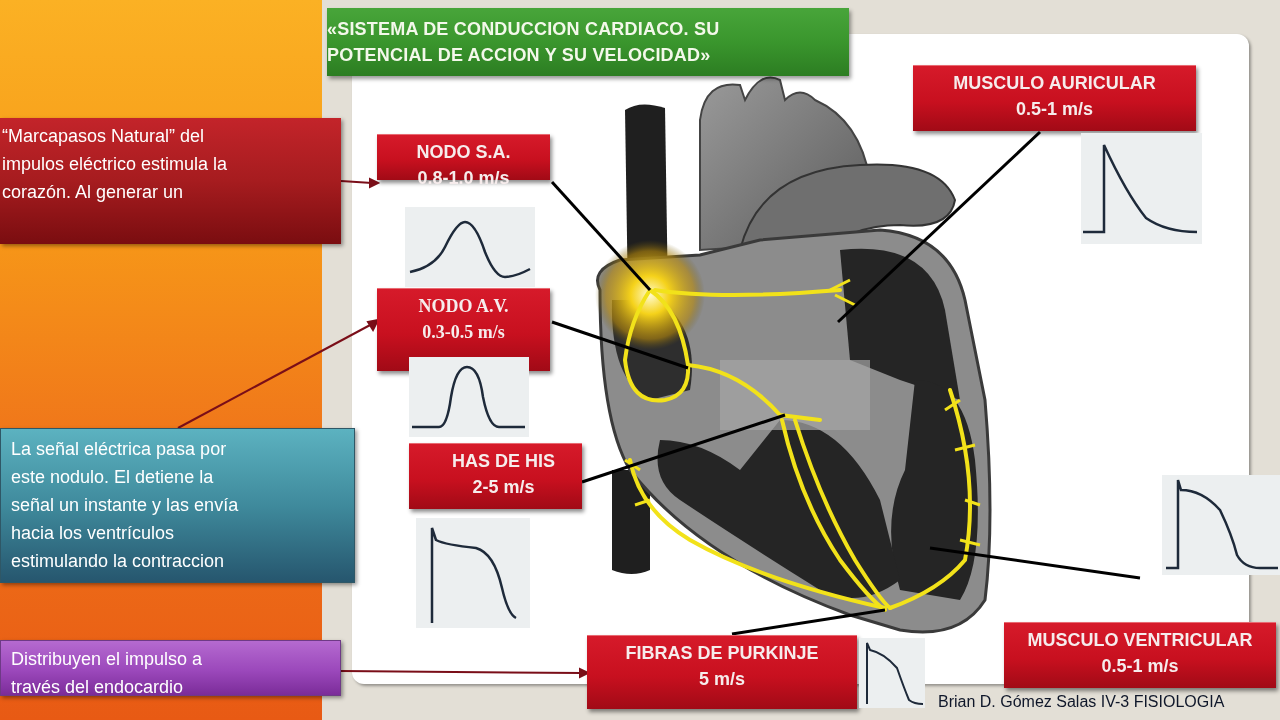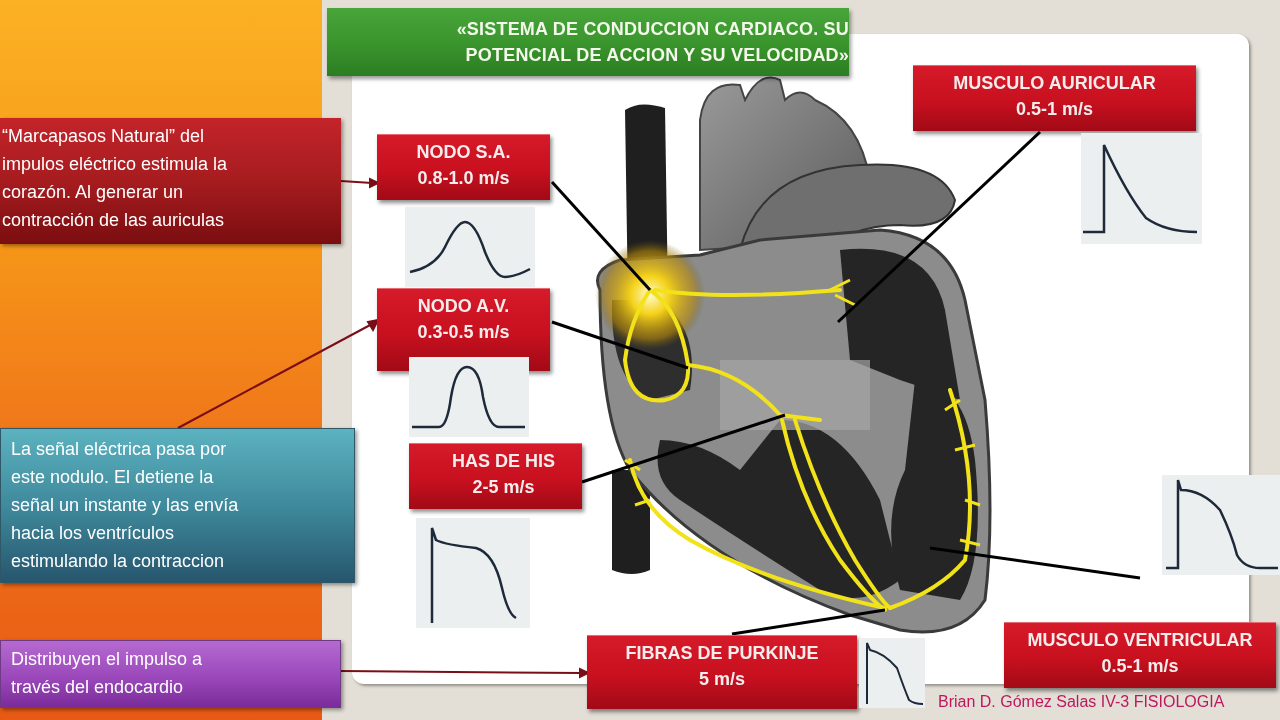--- a/index.html
+++ b/index.html
@@ -16,21 +16,21 @@
     position: absolute; left: 352px; top: 34px; width: 897px; height: 650px;
     background: #ffffff; border-radius: 12px;
     box-shadow: 2px 2px 3px rgba(0,0,0,0.35);
   }
 
   .title-banner {
     position: absolute; left: 327px; top: 8px; width: 522px; height: 68px;
     background: linear-gradient(180deg, #48a53a 0%, #3a962d 50%, #2c7d22 100%);
     box-shadow: 2px 3px 4px rgba(0,0,0,0.4);
     color: #f3f8ea; font-weight: bold; font-size: 18px; line-height: 26px;
-    text-align: right; padding-top: 8px; letter-spacing: 0.2px;
+    text-align: left; padding-top: 8px; letter-spacing: 0.2px;
   }
 
   .red-label {
     position: absolute;
     background: linear-gradient(180deg, #d61a2a 0%, #c8101f 55%, #a10a16 100%);
     box-shadow: 2px 3px 4px rgba(0,0,0,0.45);
     color: #f6ecec; font-weight: bold; text-align: center;
     font-size: 18px; line-height: 26px; padding-top: 4px;
     border-top: 1px solid #e86a72;
   }
@@ -41,27 +41,27 @@
   .note {
     position: absolute; color: #ffffff; font-size: 18px; line-height: 28px;
     box-shadow: 2px 2px 4px rgba(0,0,0,0.4);
   }
   .note-red { left: 0; top: 118px; width: 341px; height: 126px;
     background: linear-gradient(180deg, #c3242a 0%, #a61c1f 50%, #7a0d10 100%);
     padding: 4px 0 0 2px; }
   .note-teal { left: 0; top: 428px; width: 355px; height: 155px;
     background: linear-gradient(180deg, #5cb2c0 0%, #3f8a9c 50%, #26566e 100%);
     padding: 6px 0 0 10px; border: 1px solid #2f5766; }
-  .note-purple { left: 0; top: 640px; width: 341px; height: 68px;
+  .note-purple { left: 0; top: 640px; width: 341px; height: 56px;
     background: linear-gradient(180deg, #b56ad0 0%, #9b48bb 55%, #7b2c99 100%);
     padding: 4px 0 0 10px; border: 1px solid #6e3a86; }
 
   .overlay { position: absolute; left: 0; top: 0; width: 1280px; height: 720px; pointer-events: none; }
 
-  .credit { position: absolute; left: 938px; top: 693px; font-size: 16px; color: #be185d; }
+  .credit { position: absolute; left: 938px; top: 693px; font-size: 16px; color: #0f172a; }
 </style>
 </head>
 <body>
 
 <div class="left-strip"></div>
 <div class="divider-strip"></div>
 <div class="panel"></div>
 
 <svg class="overlay" viewBox="0 0 1280 720">
   <defs>
@@ -130,31 +130,31 @@
     <line x1="341" y1="671" x2="582" y2="673"></line>
     <polygon points="588,673 580,669 580,677"></polygon>
   </g>
 </svg>
 
 <div class="title-banner">
   <div>«SISTEMA DE CONDUCCION CARDIACO. SU</div>
   <div>POTENCIAL DE ACCION Y SU VELOCIDAD»</div>
 </div>
 
-<div class="red-label" style="left:377px;top:134px;width:173px;height:66px;">
+<div class="red-label" style="left:377px;top:134px;width:173px;height:46px;">
   <div>NODO S.A.</div>
   <div>0.8-1.0  m/s</div>
 </div>
 <div class="wave-box" style="left:405px;top:207px;width:130px;height:80px;">
   <svg viewBox="0 0 130 80">
       <path d="M5 65 Q30 60 40 40 Q52 15 60 15 Q70 15 80 45 Q90 70 100 70 Q110 70 125 62" fill="none" stroke="#1e2a3a" stroke-width="2.5"></path>
     </svg>
 </div>
 
-<div class="red-label" style="left:377px;top:288px;width:173px;height:83px;">
+<div class="red-label" style="left:377px;top:288px;width:173px;height:83px;font-family:Liberation Serif, serif;">
   <div>NODO A.V.</div>
   <div>0.3-0.5  m/s</div>
 </div>
 <div class="wave-box" style="left:409px;top:357px;width:120px;height:80px;">
   <svg viewBox="0 0 120 80">
       <path d="M3 70 L30 70 Q38 70 42 40 Q47 10 58 10 Q70 10 74 40 Q80 70 90 70 L116 70" fill="none" stroke="#1e2a3a" stroke-width="2.5"></path>
     </svg>
 </div>
 
 <div class="red-label" style="left:409px;top:443px;width:173px;height:66px;padding-left:16px;">
@@ -194,21 +194,20 @@
 <div class="wave-box" style="left:859px;top:638px;width:66px;height:70px;">
   <svg viewBox="0 0 66 70">
       <path d="M8 66 L8 5 L11 12 Q25 15 38 30 Q45 50 50 62 Q55 66 64 66" fill="none" stroke="#1e2a3a" stroke-width="2"></path>
     </svg>
 </div>
 
 <div class="note note-red">
   <div>“Marcapasos Natural”   del</div>
   <div>impulos eléctrico estimula la</div>
   <div>corazón. Al generar un</div>
-  <div>contracción de las auriculas</div>
 </div>
 
 <div class="note note-teal">
   <div>La señal eléctrica pasa por</div>
   <div>este nodulo. El detiene la</div>
   <div>señal un instante y las envía</div>
   <div>hacia los ventrículos</div>
   <div>estimulando la contraccion</div>
 </div>
 

